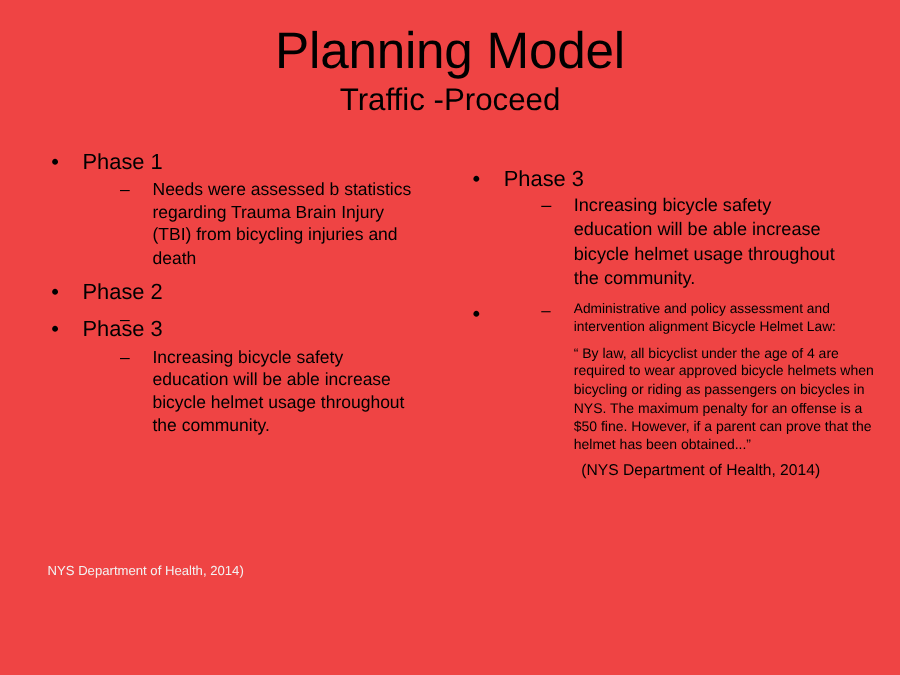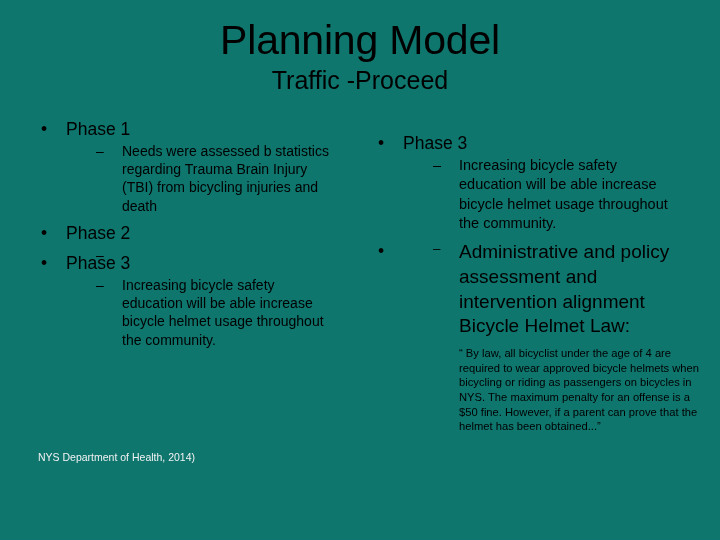--- a/index.html
+++ b/index.html
@@ -12,21 +12,21 @@
     height: 540px;
     font-family: "Liberation Sans", sans-serif;
     color: #000000;
     overflow: hidden;
     position: relative;
   }
 
   .slide {
     position: absolute;
     inset: 0;
-    background: #0f766e;
+    background: #ef4444;
   }
 
   
   .title-block {
     position: absolute;
     top: 18px;
     left: 0;
     width: 720px;
     text-align: center;
   }
@@ -96,21 +96,21 @@
     padding-left: 56px;
   }
   li.sub > .bullet-dash {
     position: absolute;
     left: 30px;
     top: 0;
     font-size: 13.5px;
     line-height: 1.30;
   }
   .sub-text {
-    font-size: 19px;
+    font-size: 11px;
     line-height: 1.30;
     display: block;
   }
 
   
   .col-left .sub-text,
   .col-left li.sub > .bullet-dash { font-size: 14px; line-height: 1.30; }
 
   
   .col-right .p3 .sub-text,
@@ -206,20 +206,21 @@
 
         <li class="phase">
           <span class="bullet-dot">•</span>
           <ul class="lvl2">
             <li class="sub">
               <span class="bullet-dash">–</span>
               <span class="sub-text">Administrative and policy assessment and intervention alignment Bicycle Helmet Law:</span>
             </li>
           </ul>
           <div class="quote-para">“ By law, all bicyclist under the age of 4 are required to wear approved bicycle helmets when bicycling or riding as passengers on bicycles in NYS. The maximum penalty for an offense is a $50 fine.  However, if a parent can prove that the helmet has been obtained...”</div>
+          <div class="citation">(NYS Department of Health, 2014)</div>
         </li>
 
       </ul>
     </div>
 
   </div>
 
   <div class="ghost-citation">NYS Department of Health, 2014)</div>
 
 </div>

